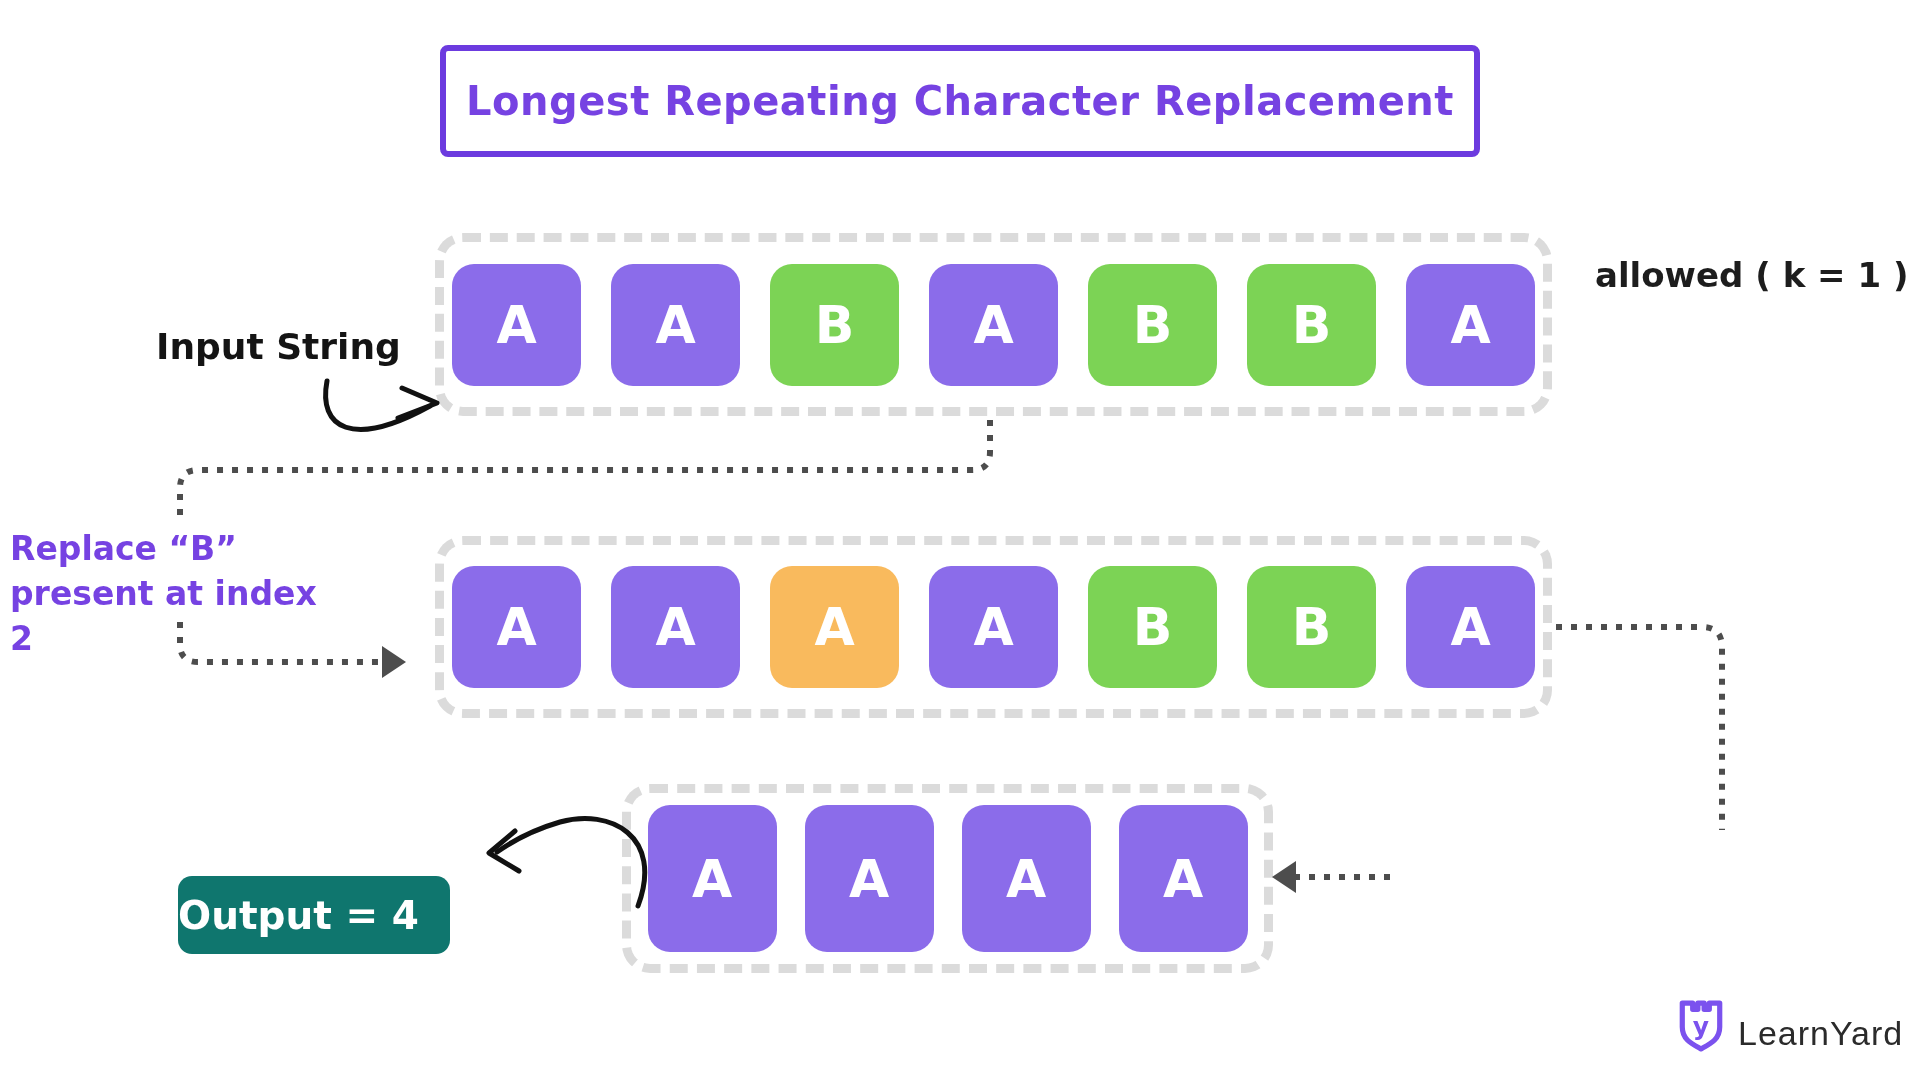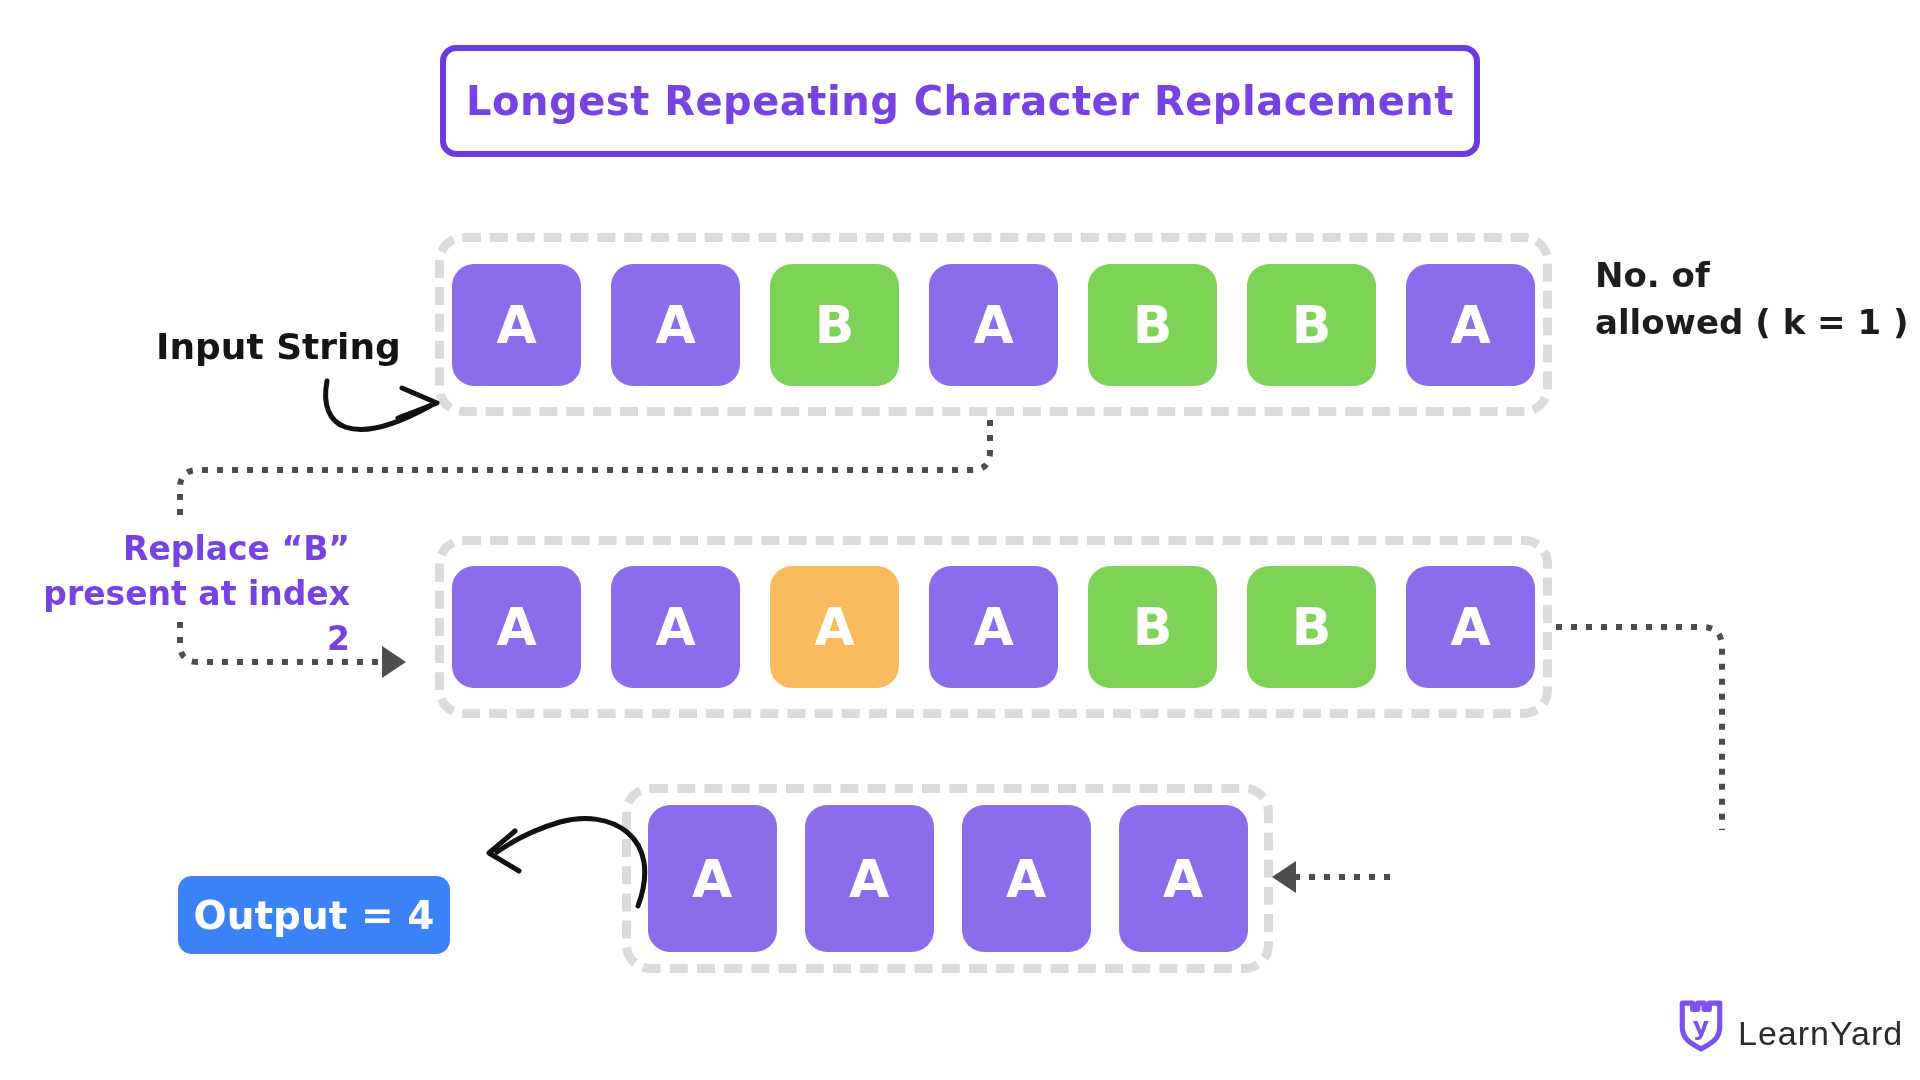--- a/index.html
+++ b/index.html
@@ -4,21 +4,21 @@
 <style>
   html,body{margin:0;padding:0;background:#ffffff;}
   .canvas{
     position:relative;width:1920px;height:1080px;background:#ffffff;overflow:hidden;
     font-family:"DejaVu Sans","Liberation Sans",sans-serif;
   }
   .abs{position:absolute;}
   
   .title-box{
     left:440px;top:45px;width:1040px;height:112px;
-    border:6px solid #6c3bdf;border-radius:16px;
+    border:6px solid #6c3bdf;border-radius:8px;
     display:flex;align-items:center;justify-content:center;box-sizing:border-box;
   }
   .title-text{color:#7642e2;font-size:40px;font-weight:700;letter-spacing:.5px;white-space:nowrap;}
   
   .strip{
     border:9px dashed #dbdbdb;border-radius:28px;box-sizing:border-box;
     display:flex;align-items:center;justify-content:center;
   }
   .strip.row1{left:435px;top:233px;width:1117px;height:183px;gap:30px;}
   .strip.row2{left:435px;top:536px;width:1117px;height:182px;gap:30px;}
@@ -26,27 +26,27 @@
   .cell{
     width:129px;height:122px;border-radius:22px;
     display:flex;align-items:center;justify-content:center;
     color:#ffffff;font-size:52px;font-weight:700;
   }
   .row3 .cell{width:129px;height:147px;}
   
   .input-label{left:156px;top:326px;font-size:36px;font-weight:700;color:#141414;white-space:nowrap;}
   .k-note{left:1595px;top:252px;font-size:34px;font-weight:700;color:#1d1d1d;line-height:47px;white-space:nowrap;}
   
-  .replace-note{left:10px;top:526px;width:340px;text-align:right;
+  .replace-note{left:10px;top:526px;width:340px;text-align:left;
     color:#7642e2;font-size:33px;font-weight:700;line-height:45px;}
   .return-note{left:1397px;top:836px;color:#7642e2;font-size:33px;font-weight:700;line-height:45px;white-space:nowrap;}
   
   .output-box{
-    left:178px;top:876px;width:272px;height:78px;background:#3b82f6;border-radius:14px;
-    display:flex;align-items:center;justify-content:center;
+    left:178px;top:876px;width:272px;height:78px;background:#0f766e;border-radius:14px;
+    display:flex;align-items:center;
   }
   .output-text{color:#ffffff;font-size:39px;font-weight:700;white-space:nowrap;}
   
   .overlay{left:0;top:0;width:1920px;height:1080px;pointer-events:none;}
   
   .brand{left:1678px;top:998px;display:flex;align-items:center;gap:14px;}
   .brand-text{font-family:"Liberation Sans",sans-serif;font-size:34px;font-weight:500;color:#2b2b2b;letter-spacing:1px;margin-top:16px;}
 </style>
 </head>
 <body>
@@ -80,21 +80,20 @@
   <div class="abs strip row3">
     <div class="cell" style="background: rgb(139, 108, 234);">A</div>
     <div class="cell" style="background: rgb(139, 108, 234);">A</div>
     <div class="cell" style="background: rgb(139, 108, 234);">A</div>
     <div class="cell" style="background: rgb(139, 108, 234);">A</div>
   </div>
 
   <div class="abs input-label">Input String</div>
 
   <div class="abs k-note">
-    <div>No. of</div>
     <div>allowed ( k = 1 )</div>
   </div>
 
   <div class="abs replace-note">
     <div>Replace “B”</div>
     <div>present at index 2</div>
   </div>
 
   <div class="abs return-note">
   </div>

